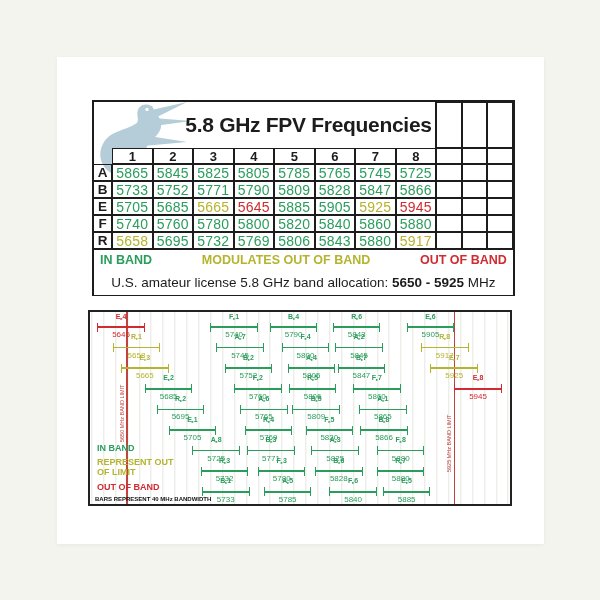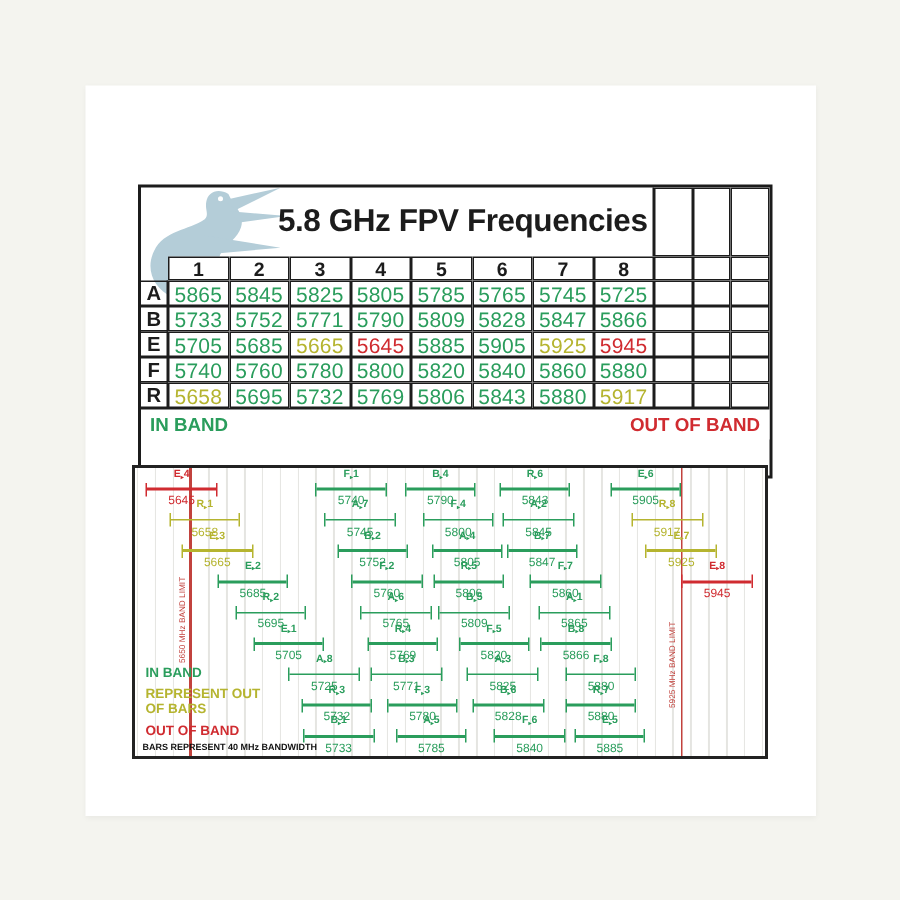--- a/index.html
+++ b/index.html
@@ -17,21 +17,20 @@
   }
 
   
   .freq-table{
     position:absolute;left:35px;top:43px;width:423px;height:196px;
     display:grid;
     grid-template-columns:18px repeat(8,40.5px) repeat(3,25.6px);
     grid-template-rows:46px 16px repeat(5,17px) 21px 25px;
     border:2px solid #1c1c1c;
     background:transparent;
-    margin-top:23px;
   }
   .cell{
     position:relative;z-index:1;
     border:1px solid #1c1c1c;
     display:flex;align-items:center;justify-content:center;
     background:#fff;
   }
   .cell.hdr{font-weight:700;font-size:13px;}
   .cell.bletter{font-weight:700;font-size:13.5px;background:transparent;border-left:none;}
   .cell.fq{font-size:14px;letter-spacing:0.2px;}
@@ -115,21 +114,25 @@
           <polygon points="40,44 78,54 45,53"></polygon>
         </g>
         <circle cx="50" cy="9" r="1.6" fill="#fff"></circle>
       </svg>
       <span class="title-text">5.8 GHz FPV Frequencies</span>
     </div>
     <div class="hdr-spacer"></div>
 
     <div class="legend-row">
       <span class="t-in">IN BAND</span>
+      <span class="t-mod">MODULATES OUT OF BAND</span>
       <span class="t-out">OUT OF BAND</span>
+    </div>
+    <div class="alloc-row">
+      <span>U.S. amateur license 5.8 GHz band allocation: </span><span class="b">5650 - 5925</span><span> MHz</span>
     </div>
   <div class="cell hdr" style="grid-area: 2 / 2;">1</div>
       <div class="cell hdr" style="grid-area: 2 / 3;">2</div>
       <div class="cell hdr" style="grid-area: 2 / 4;">3</div>
       <div class="cell hdr" style="grid-area: 2 / 5;">4</div>
       <div class="cell hdr" style="grid-area: 2 / 6;">5</div>
       <div class="cell hdr" style="grid-area: 2 / 7;">6</div>
       <div class="cell hdr" style="grid-area: 2 / 8;">7</div>
       <div class="cell hdr" style="grid-area: 2 / 9;">8</div>
       <div class="cell bletter" style="grid-area: 3 / 1;">A</div>
@@ -196,21 +199,21 @@
       <div class="cell note" style="grid-area: 3 / 12;"></div>
       <div class="cell note" style="grid-area: 4 / 12;"></div>
       <div class="cell note" style="grid-area: 5 / 12;"></div>
       <div class="cell note" style="grid-area: 6 / 12;"></div>
       <div class="cell note" style="grid-area: 7 / 12;"></div>
     </div>
 
   <div class="band-chart">
     <div class="chart-legend cl-in">IN BAND</div>
     <div class="chart-legend cl-mod1">REPRESENT OUT</div>
-    <div class="chart-legend cl-mod2">OF BARS</div>
+    <div class="chart-legend cl-mod2">OF LIMIT</div>
     <div class="chart-legend cl-out">OUT OF BAND</div>
     <div class="chart-legend cl-note">BARS REPRESENT 40 MHz BANDWIDTH</div>
 
   <div class="bar s-out" style="left: 7.25px; top: 0.5px; width: 47.6px;">
         <div class="lbl"><span>E</span><span class="sep">▸</span><span>4</span></div>
         <div class="beam"></div>
         <div class="frq">5645</div>
       </div>
       <div class="bar s-in" style="left: 120.3px; top: 0.5px; width: 47.6px;">
         <div class="lbl"><span>F</span><span class="sep">▸</span><span>1</span></div>

